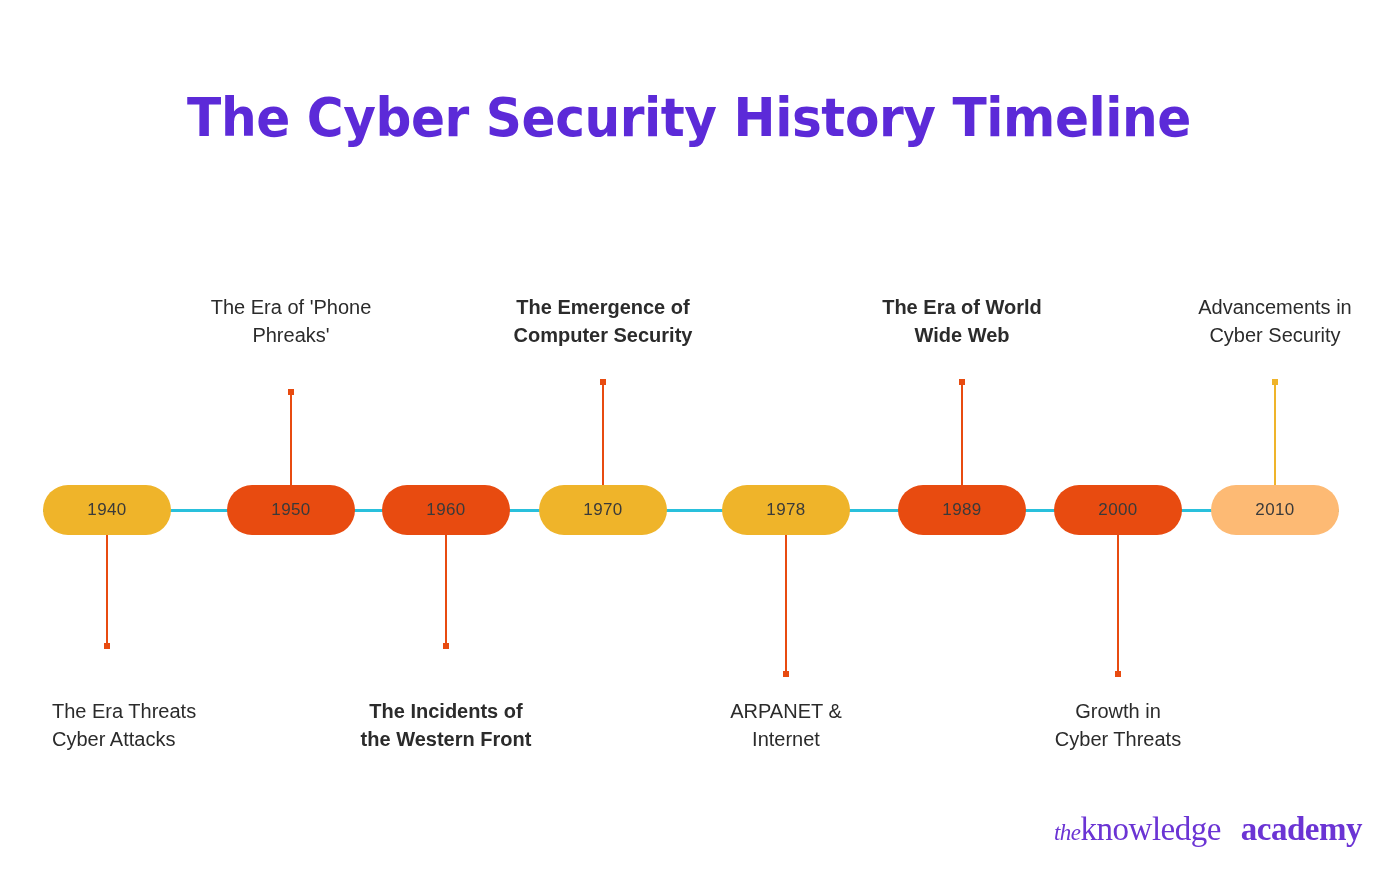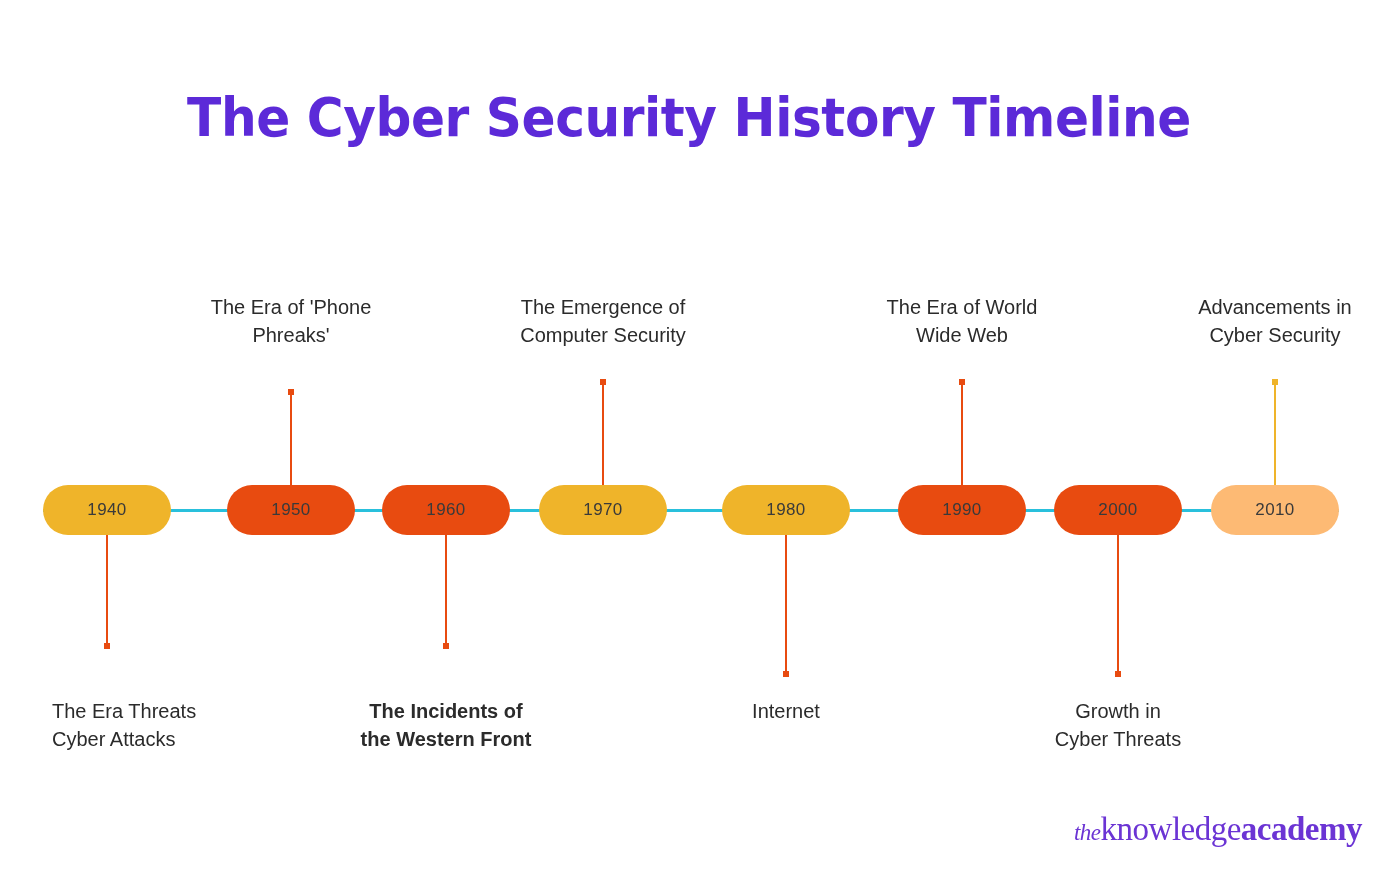--- a/index.html
+++ b/index.html
@@ -134,20 +134,21 @@
   .brand-the {
     font-style: italic;
     font-size: 23px;
     letter-spacing: -0.5px;
   }
   .brand-knowledge {
     font-weight: normal;
   }
   .brand-academy {
     font-weight: bold;
+    margin-left: 20px;
   }
 </style>
 </head>
 <body>
 
 <div class="page-title">The Cyber Security History Timeline</div>
 
 <div class="timeline-stage">
 
   <div class="timeline-rail"></div>
@@ -189,44 +190,45 @@
           <div>the Western Front</div>
         </div>
       </div>
       <div class="timeline-node" style="left: 603px;">
         <div class="node-pill" style="width: 128px; left: -64px; background: rgb(239, 180, 42);">
           <span>1970</span>
         </div>
         <div class="node-tick up" style="height: 128px; background: rgb(232, 75, 16); left: -1px;">
           <div class="tick-cap" style="background: rgb(232, 75, 16);"></div>
         </div>
-        <div class="node-label above" style="left: -200px; width: 400px;">
+        <div class="node-label above" style="left: -200px; width: 400px; font-weight: bold;">
           <div>The Emergence of</div>
           <div>Computer Security</div>
         </div>
       </div>
       <div class="timeline-node" style="left: 786px;">
         <div class="node-pill" style="width: 128px; left: -64px; background: rgb(239, 180, 42);">
-          <span>1980</span>
+          <span>1978</span>
         </div>
         <div class="node-tick down" style="height: 164px; background: rgb(232, 75, 16); left: -1px;">
           <div class="tick-cap" style="background: rgb(232, 75, 16);"></div>
         </div>
         <div class="node-label below" style="left: -200px; width: 400px;">
+          <div>ARPANET &amp;</div>
           <div>Internet</div>
         </div>
       </div>
       <div class="timeline-node" style="left: 962px;">
         <div class="node-pill" style="width: 128px; left: -64px; background: rgb(232, 75, 16);">
-          <span>1990</span>
+          <span>1989</span>
         </div>
         <div class="node-tick up" style="height: 128px; background: rgb(232, 75, 16); left: -1px;">
           <div class="tick-cap" style="background: rgb(232, 75, 16);"></div>
         </div>
-        <div class="node-label above" style="left: -200px; width: 400px;">
+        <div class="node-label above" style="left: -200px; width: 400px; font-weight: bold;">
           <div>The Era of World</div>
           <div>Wide Web</div>
         </div>
       </div>
       <div class="timeline-node" style="left: 1118px;">
         <div class="node-pill" style="width: 128px; left: -64px; background: rgb(232, 75, 16);">
           <span>2000</span>
         </div>
         <div class="node-tick down" style="height: 164px; background: rgb(232, 75, 16); left: -1px;">
           <div class="tick-cap" style="background: rgb(232, 75, 16);"></div>

